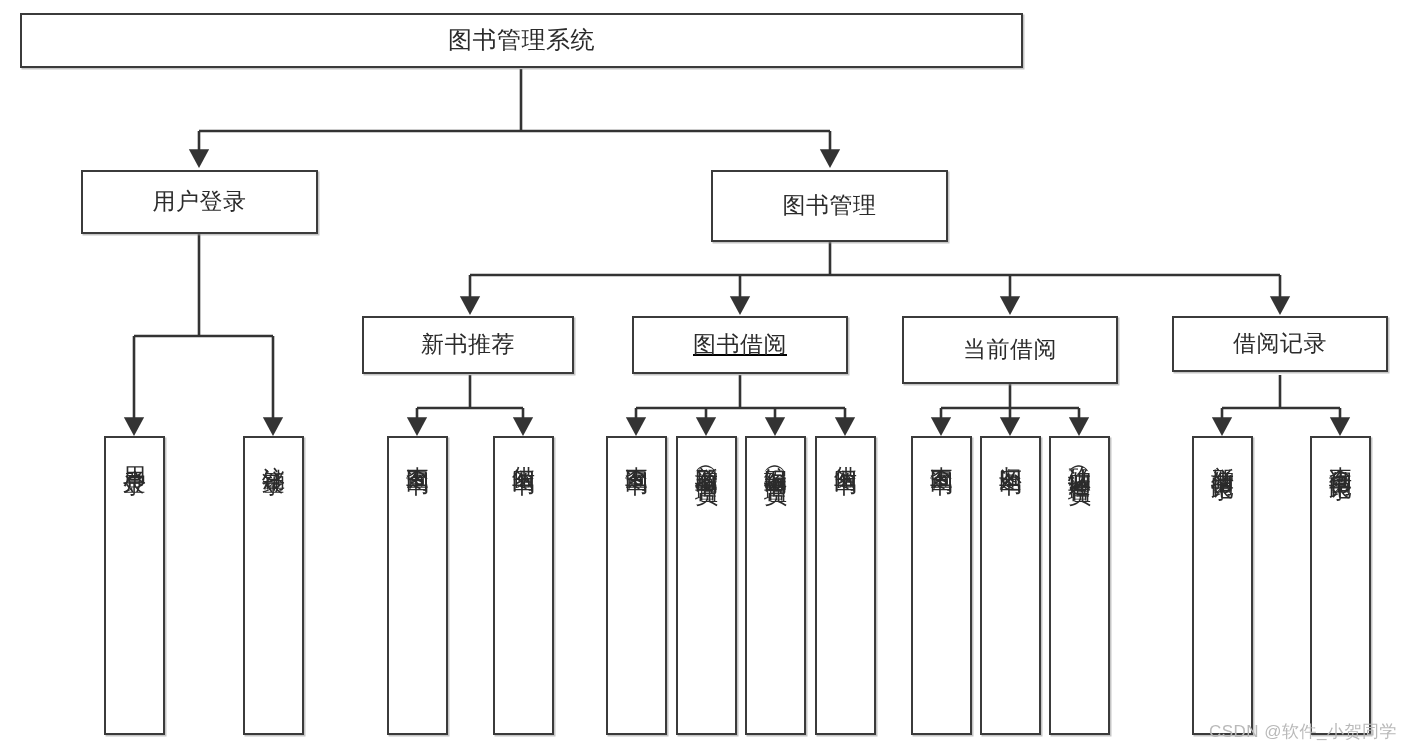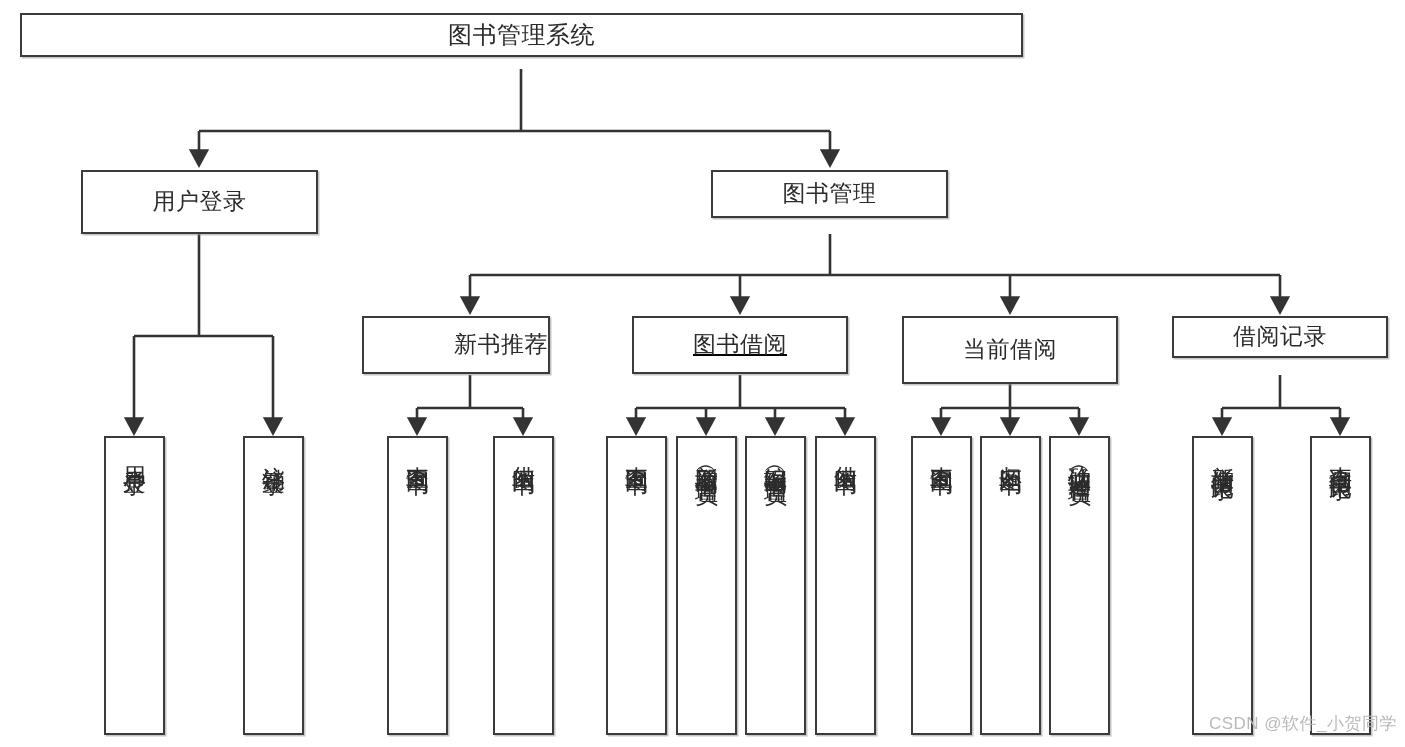--- a/index.html
+++ b/index.html
@@ -56,21 +56,21 @@
   .node.vert .node-label {
     writing-mode: vertical-rl;
     text-orientation: upright;
     font-size: 23px;
     letter-spacing: 2.5px;
     line-height: 1;
   }
   .watermark {
     position: absolute;
     right: 8px;
-    bottom: 12px;
+    bottom: 4px;
     font-size: 17px;
     color: #b9b9b9;
     letter-spacing: 0.5px;
     user-select: none;
   }
 </style>
 </head>
 <body>
 
 <div id="canvas">
@@ -118,41 +118,41 @@
       <path d="M1010,408 L1010,426" marker-end="url(#arrow)"></path>
       <path d="M1079,408 L1079,426" marker-end="url(#arrow)"></path>
 
       <path d="M1280,375 L1280,408"></path>
       <path d="M1222,408 L1340,408"></path>
       <path d="M1222,408 L1222,426" marker-end="url(#arrow)"></path>
       <path d="M1340,408 L1340,426" marker-end="url(#arrow)"></path>
     </g>
   </svg>
 
-  <div class="node root horiz" style="left:20px; top:13px; width:1003px; height:44px;">
+  <div class="node root horiz" style="left:20px; top:13px; width:1003px; height:55px;">
     <span class="node-label">图书管理系统</span>
   </div>
 
   <div class="node horiz" style="left:81px; top:170px; width:237px; height:64px;">
     <span class="node-label">用户登录</span>
   </div>
-  <div class="node horiz" style="left:711px; top:170px; width:237px; height:48px;">
+  <div class="node horiz" style="left:711px; top:170px; width:237px; height:72px;">
     <span class="node-label">图书管理</span>
   </div>
 
-  <div class="node horiz" style="left:362px; top:316px; width:188px; height:58px;justify-content:flex-end;">
+  <div class="node horiz" style="left:362px; top:316px; width:212px; height:58px;">
     <span class="node-label">新书推荐</span>
   </div>
   <div class="node horiz" style="left:632px; top:316px; width:216px; height:58px;text-decoration:underline;">
     <span class="node-label">图书借阅</span>
   </div>
   <div class="node horiz" style="left:902px; top:316px; width:216px; height:68px;">
     <span class="node-label">当前借阅</span>
   </div>
-  <div class="node horiz" style="left:1172px; top:316px; width:216px; height:42px;">
+  <div class="node horiz" style="left:1172px; top:316px; width:216px; height:56px;">
     <span class="node-label">借阅记录</span>
   </div>
 
   <div class="node vert" style="left:104px; top:436px; width:61px; height:299px;">
     <span class="node-label">用户登录</span>
   </div>
   <div class="node vert" style="left:243px; top:436px; width:61px; height:299px;">
     <span class="node-label">注销登录</span>
   </div>
 

